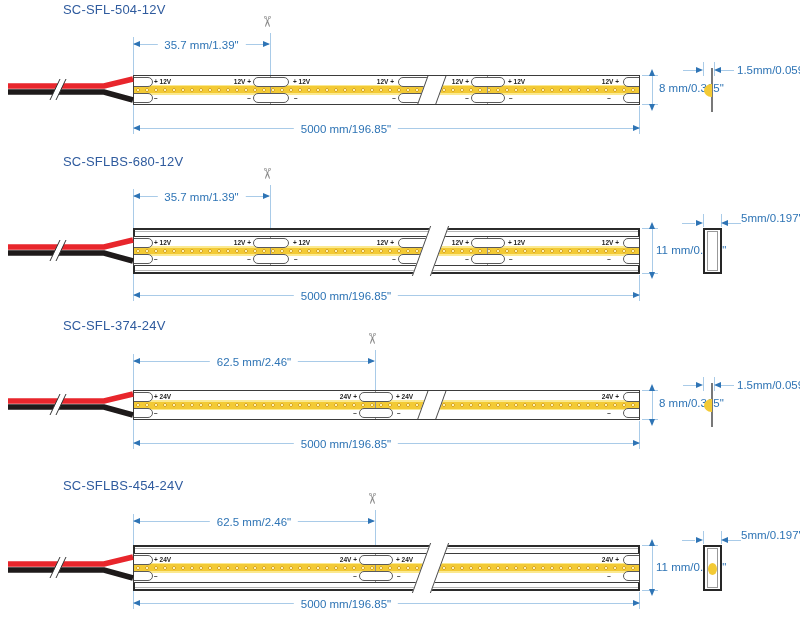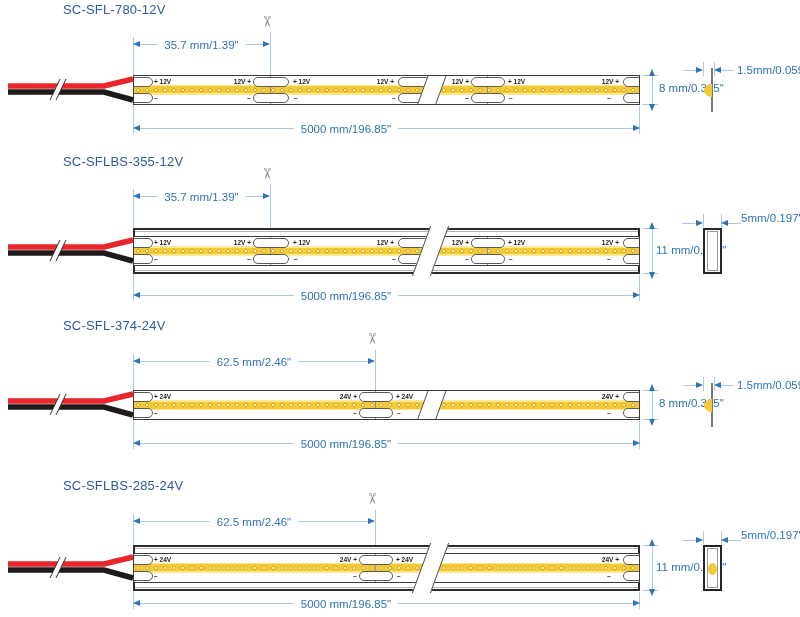--- a/index.html
+++ b/index.html
@@ -56,21 +56,21 @@
   .xchan::before{content:"";position:absolute;left:2px;right:2px;top:1px;bottom:1px;border:1px solid #999}
   .xdot{position:absolute;left:3px;top:16px;width:9px;height:12px;border-radius:50%;
     background:var(--c-gold,#F3CA35);z-index:1}
 </style>
 </head>
 <body>
 
 <div id="canvas">
 
   <div class="sec" style="top:0;height:152px">
-    <div class="title">SC-SFL-780-12V</div>
+    <div class="title">SC-SFL-504-12V</div>
     <div class="ext" style="left:133px;top:37px;height:97px"></div>
     <div class="ext" style="left:270px;top:33px;height:42px"></div>
     <div class="ext" style="left:639px;top:106px;height:28px"></div>
     <span class="scissors" style="left:261px;top:14px">✂</span>
     <div class="hdim" style="left:133px;top:38px;width:137px">
       <i class="dline"></i>
       <i class="ar l"></i>
       <i class="ar r"></i>
       <span class="dlabel">35.7 mm/1.39"</span>
     </div>
@@ -131,21 +131,21 @@
     <i class="vtick" style="left:703px;top:62px;height:14px"></i>
     <i class="vtick" style="left:714px;top:62px;height:14px"></i>
     <i class="seg" style="left:683px;top:70px;width:13px"></i>
     <i class="ar r" style="left:696px;top:67px"></i>
     <i class="seg" style="left:721px;top:70px;width:13px"></i>
     <i class="ar l" style="left:714px;top:67px"></i>
     <span class="dtext" style="left:737px;top:64px">1.5mm/0.059"</span>
   </div>
 
   <div class="sec" style="top:152px;height:164px">
-    <div class="title">SC-SFLBS-355-12V</div>
+    <div class="title">SC-SFLBS-680-12V</div>
     <div class="ext" style="left:133px;top:37px;height:112px"></div>
     <div class="ext" style="left:270px;top:33px;height:51px"></div>
     <div class="ext" style="left:639px;top:123px;height:26px"></div>
     <span class="scissors" style="left:261px;top:14px">✂</span>
     <div class="hdim" style="left:133px;top:38px;width:137px">
       <i class="dline"></i>
       <i class="ar l"></i>
       <i class="ar r"></i>
       <span class="dlabel">35.7 mm/1.39"</span>
     </div>
@@ -270,21 +270,21 @@
     <i class="vtick" style="left:703px;top:61px;height:14px"></i>
     <i class="vtick" style="left:714px;top:61px;height:14px"></i>
     <i class="seg" style="left:683px;top:69px;width:13px"></i>
     <i class="ar r" style="left:696px;top:66px"></i>
     <i class="seg" style="left:721px;top:69px;width:13px"></i>
     <i class="ar l" style="left:714px;top:66px"></i>
     <span class="dtext" style="left:737px;top:63px">1.5mm/0.059"</span>
   </div>
 
   <div class="sec" style="top:476px;height:141px">
-    <div class="title">SC-SFLBS-285-24V</div>
+    <div class="title">SC-SFLBS-454-24V</div>
     <div class="ext" style="left:133px;top:38px;height:95px"></div>
     <div class="ext" style="left:375px;top:34px;height:43px"></div>
     <div class="ext" style="left:639px;top:116px;height:17px"></div>
     <span class="scissors" style="left:366px;top:15px">✂</span>
     <div class="hdim" style="left:133px;top:39px;width:242px">
       <i class="dline"></i>
       <i class="ar l"></i>
       <i class="ar r"></i>
       <span class="dlabel">62.5 mm/2.46"</span>
     </div>

